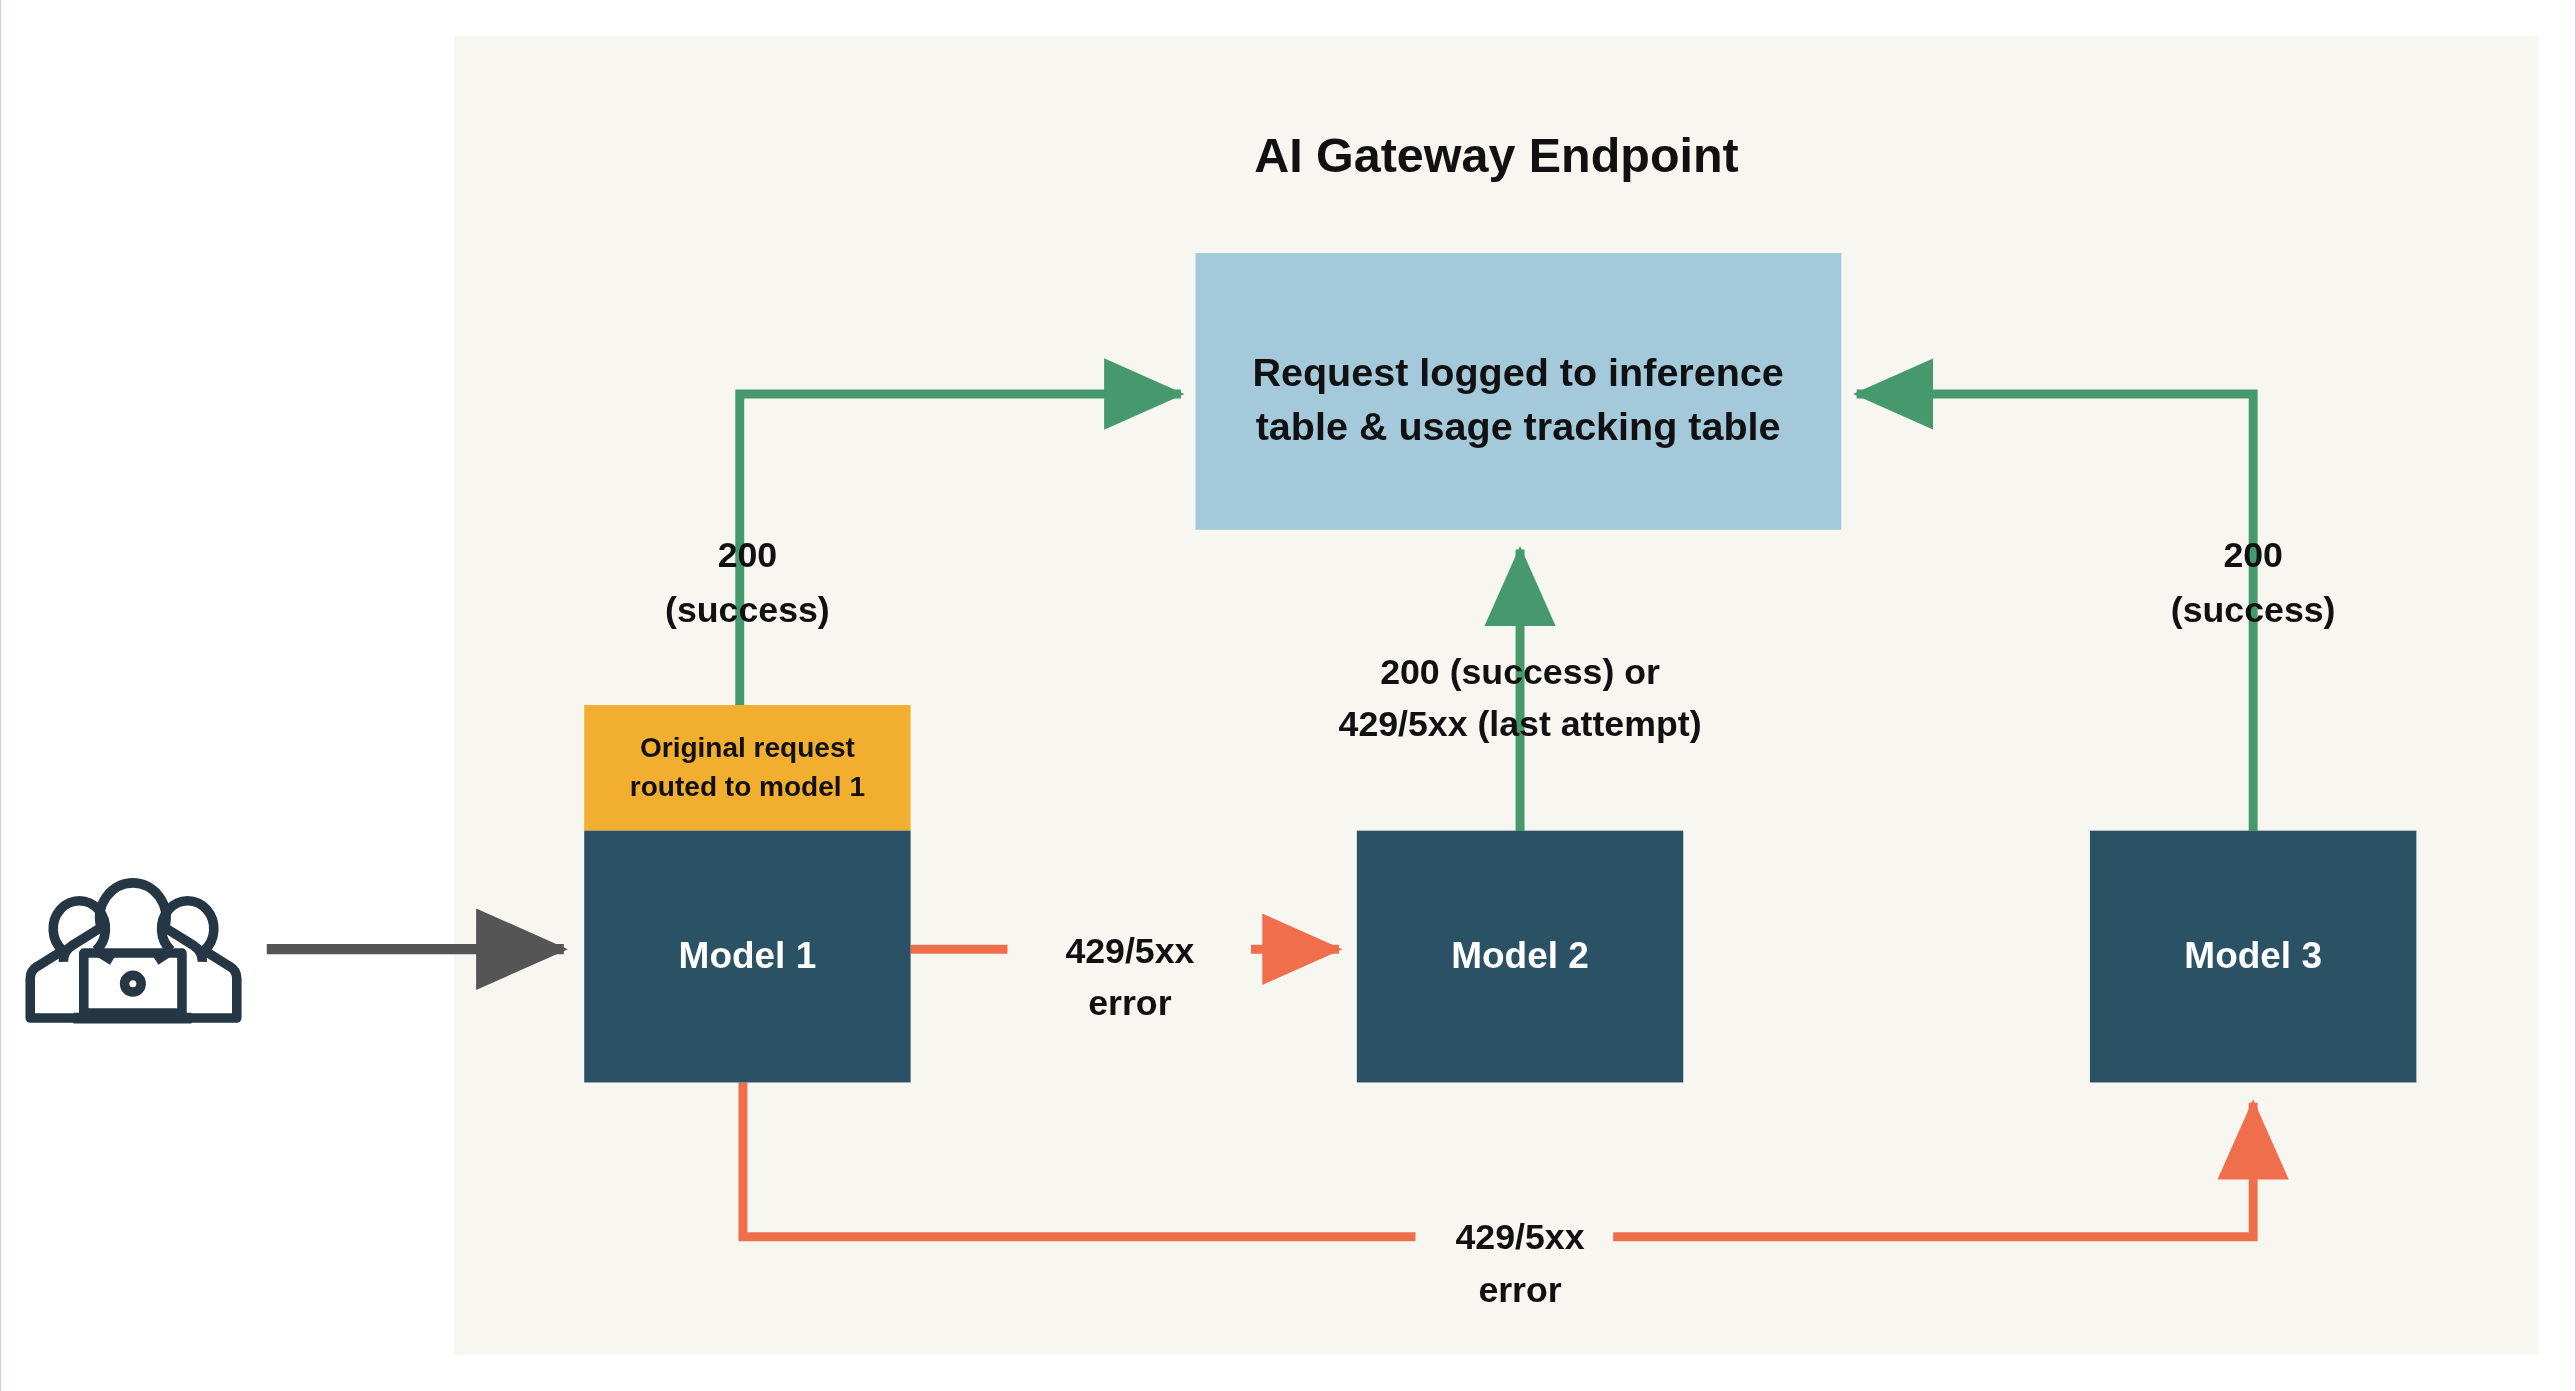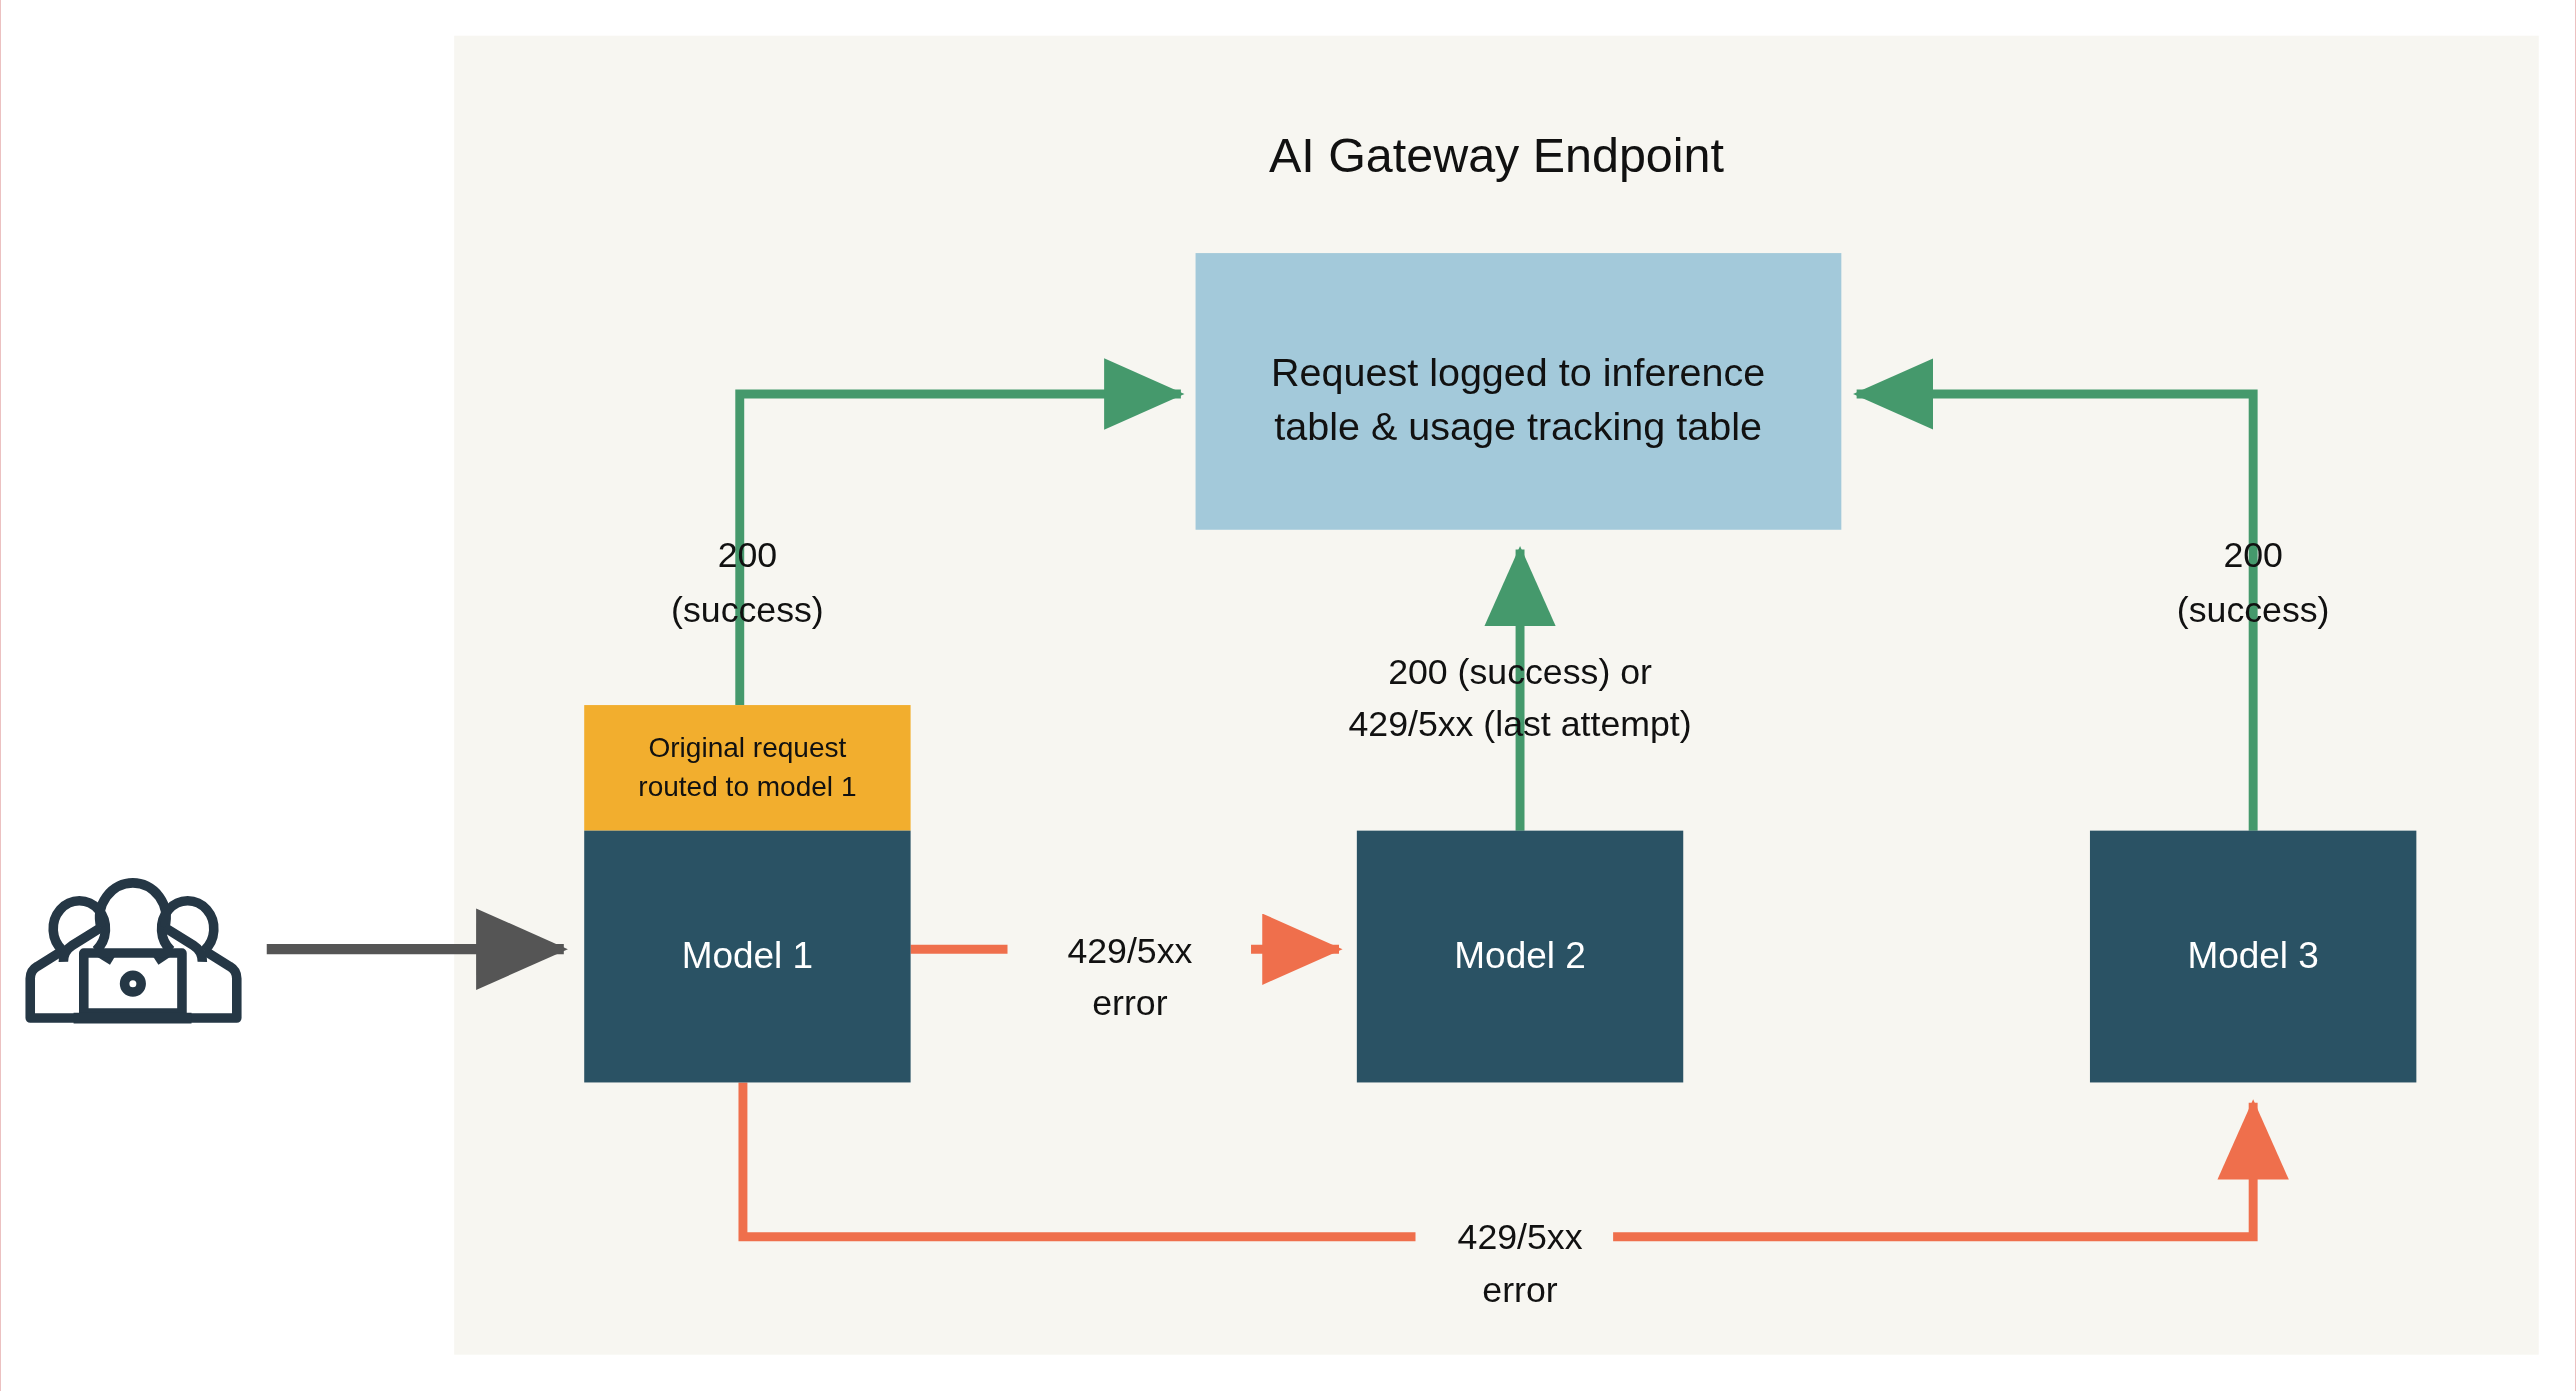--- a/index.html
+++ b/index.html
@@ -2,21 +2,21 @@
 <html style="font-size:10.2px"><head>
 <meta charset="utf-8">
 <title>AI Gateway Endpoint Diagram</title>
 <style>
   html,body{margin:0;padding:0;background:#ffffff;}
   body{
     width:2576px;height:1391px;
     font-family:"Liberation Sans","DejaVu Sans",sans-serif;
     overflow:hidden;
   }
-  #stage{position:relative;width:2576px;height:1391px;background:#b91c1c;}
+  #stage{position:relative;width:2576px;height:1391px;background:#a21caf;font-weight:bold;}
   #diagram{position:absolute;inset:0;display:block;}
   .node-label{font-family:"Liberation Sans","DejaVu Sans",sans-serif;}
 </style>
 </head>
 <body>
 
 <div id="stage">
   <svg id="diagram" viewBox="0 0 4040 2182" width="2576" height="1391" xmlns="http://www.w3.org/2000/svg">
     <defs>
       <marker id="arrow-green" markerWidth="10" markerHeight="10" refX="8.6" refY="4" orient="auto" markerUnits="strokeWidth">

